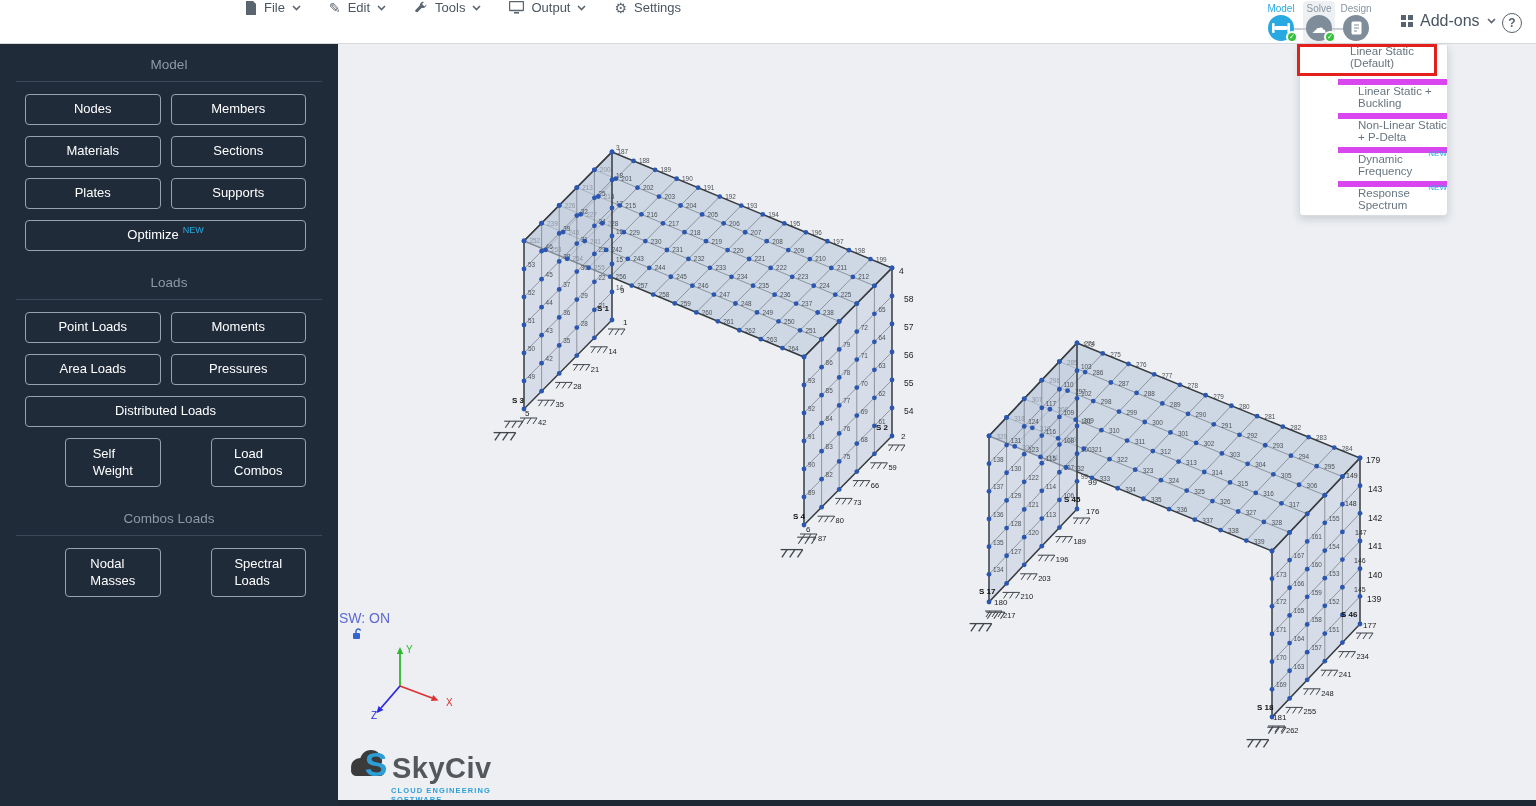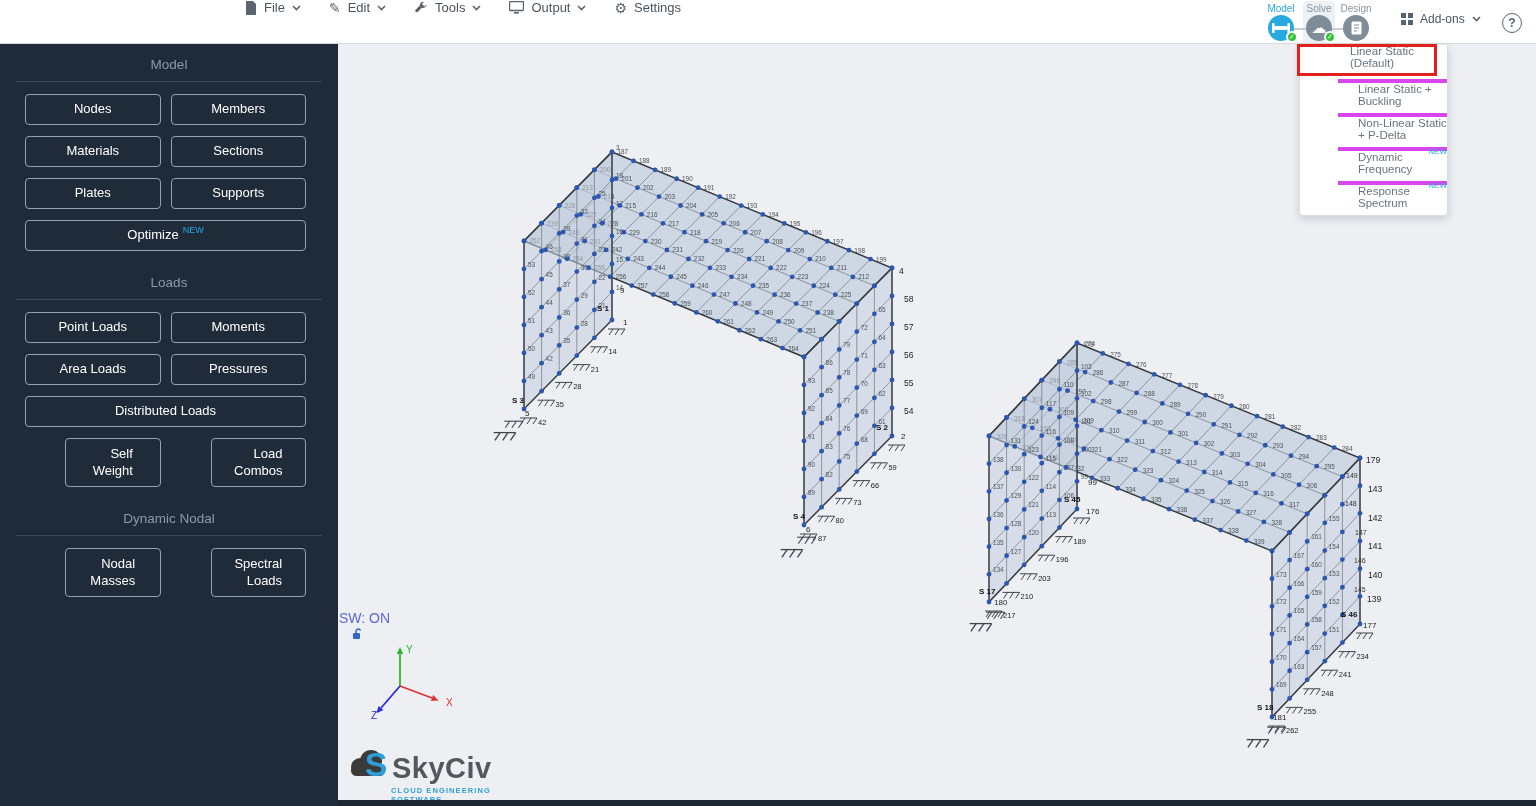--- a/index.html
+++ b/index.html
@@ -28,50 +28,50 @@
   .wf-circle { position:relative; width:26px; height:26px; border-radius:50%;
     margin:0 auto; display:flex; align-items:center; justify-content:center; }
   .wf-circle.blue { background:#29a9e1; }
   .wf-circle.gray { background:#7e8d99; }
   .wf-badge { position:absolute; right:-4px; bottom:-2px; width:12px; height:12px;
     border-radius:50%; background:#35c33b; border:2px solid #fff; color:#fff;
     font-size:7px; line-height:8px; text-align:center; font-weight:bold; }
   .wf-cloud { color:#fff; font-size:15px; line-height:1; font-family:"DejaVu Sans",sans-serif; }
 
   .addons { position:absolute; left:1401px; top:12px; display:flex; align-items:center;
-    gap:7px; color:#4a5560; font-size:12px; cursor:pointer;text-align:right; }
+    gap:7px; color:#4a5560; font-size:16px; cursor:pointer;text-align:right; }
   .grid-icon { display:grid; grid-template-columns:5px 5px; grid-template-rows:5px 5px;
     gap:2px; }
   .grid-icon span { background:#566471; }
   .help { position:absolute; left:1502px; top:13px; width:20px; height:20px;
     border:1.6px solid #56646f; border-radius:50%; color:#56646f; font-size:12px;
     font-weight:bold; display:flex; align-items:center; justify-content:center; cursor:pointer; }
 
   
   .dropdown { position:absolute; left:1299px; top:45px; width:149px; z-index:40;
     background:#fff; border:1px solid #d9dde0; border-top:none;
     border-radius:0 0 4px 4px; box-shadow:0 3px 8px rgba(40,50,60,.18); }
   .dd-item { height:34px; display:flex; align-items:flex-start; padding-left:12px;
     font-size:11.5px; color:#68757f; cursor:pointer;margin-left:38px; }
-  .dd-item + .dd-item { border-top:4px solid #d946ef;padding-left:20px; }
+  .dd-item + .dd-item { border-top:6px solid #d946ef;padding-left:20px; }
   .dd-new { color:#29a9e1; font-size:8px; margin-left:3px; vertical-align:super;
     position:relative; top:-4px; }
   .red-box { position:absolute; left:1297px; top:44px; width:140px; height:32px;
     border:3px solid #e3201b; z-index:50; pointer-events:none; }
 
   
   .sidebar { position:absolute; left:0; top:44px; width:338px; height:762px;
     background:#202b3a; z-index:5; }
   .shead { color:#8d99a7; font-size:13.5px; text-align:center; padding:13px 0 9px; }
   .sdiv { border-top:1px solid #3a4758; margin:0 16px 12px 16px; }
   .btn-area { padding:0 32px 0 25px; }
   .btn-row { display:flex; gap:10px; margin-bottom:11px; }
   .sbtn { flex:1; min-height:31px; border:1px solid #97a2ae; border-radius:4px;
     color:#fff; font-size:13px; background:transparent; display:flex;
-    align-items:center; justify-content:center; text-align:right;
+    align-items:center; justify-content:center; text-align:left;
     white-space:pre-line; line-height:1.3; cursor:pointer; }
   .sbtn.tall { min-height:49px;margin-left:40px; }
   .sbtn .new-badge { color:#29a9e1; font-size:9px; margin-left:4px;
     position:relative; top:-5px; }
 
   
   .canvas { position:absolute; left:338px; top:44px; width:1198px; height:762px;
     background:#edeff3; }
   .scene { position:absolute; left:0; top:0; }
   .bottom-strip { position:absolute; left:0; bottom:0; width:1198px; height:6px;
@@ -216,21 +216,21 @@
       <button class="sbtn">Distributed Loads</button>
     </div>
     <div class="btn-row">
       <button class="sbtn tall">Self
 Weight</button>
       <button class="sbtn tall">Load
 Combos</button>
     </div>
   </div>
 
-  <div class="shead">Dynamic Nodal</div>
+  <div class="shead">Combos Loads</div>
   <div class="sdiv"></div>
   <div class="btn-area">
     <div class="btn-row">
       <button class="sbtn tall">Nodal
 Masses</button>
       <button class="sbtn tall">Spectral
 Loads</button>
     </div>
   </div>
 </div>

